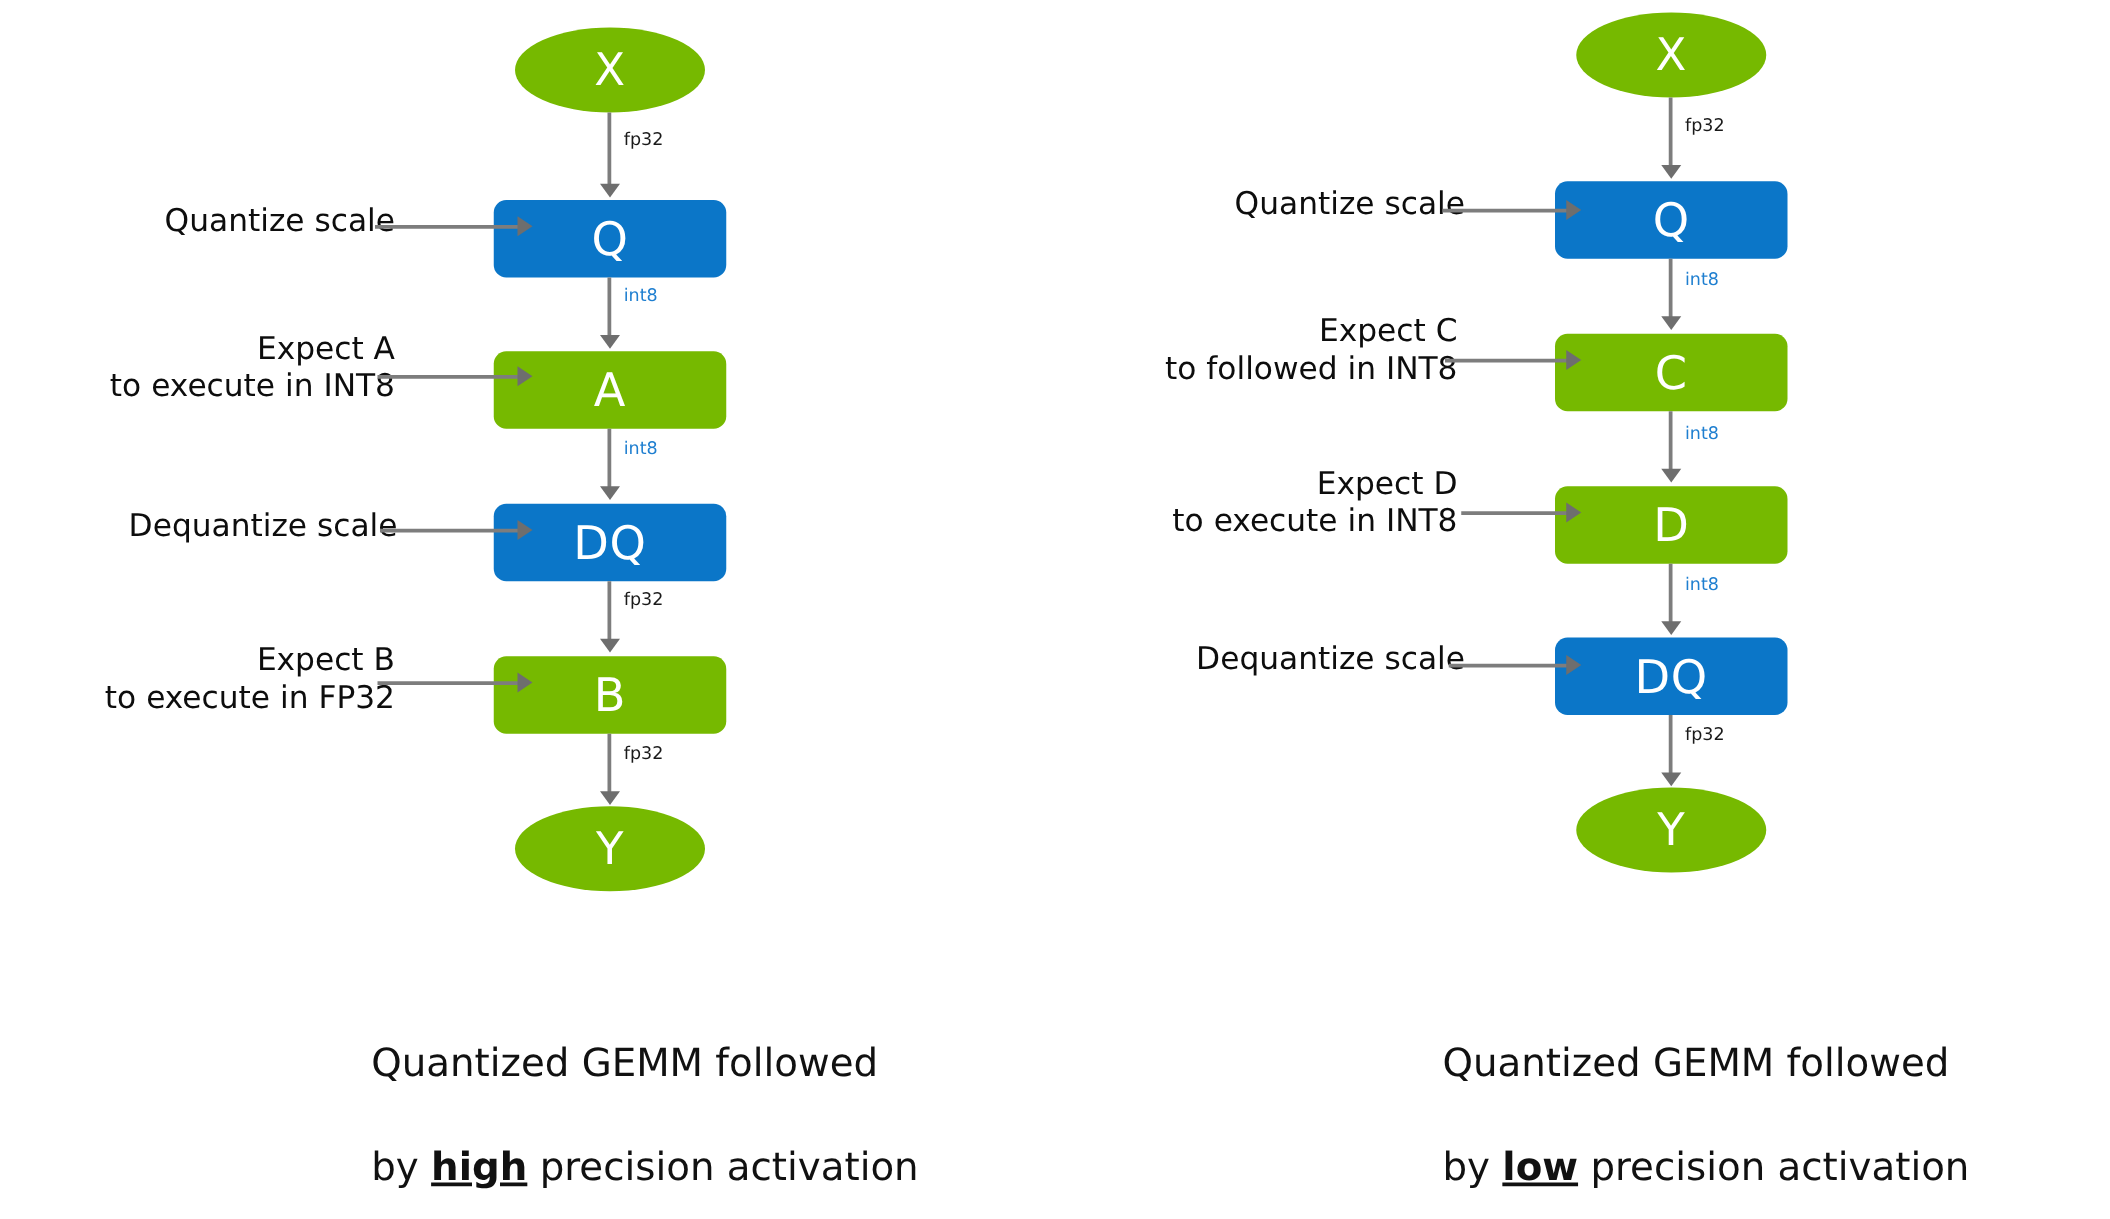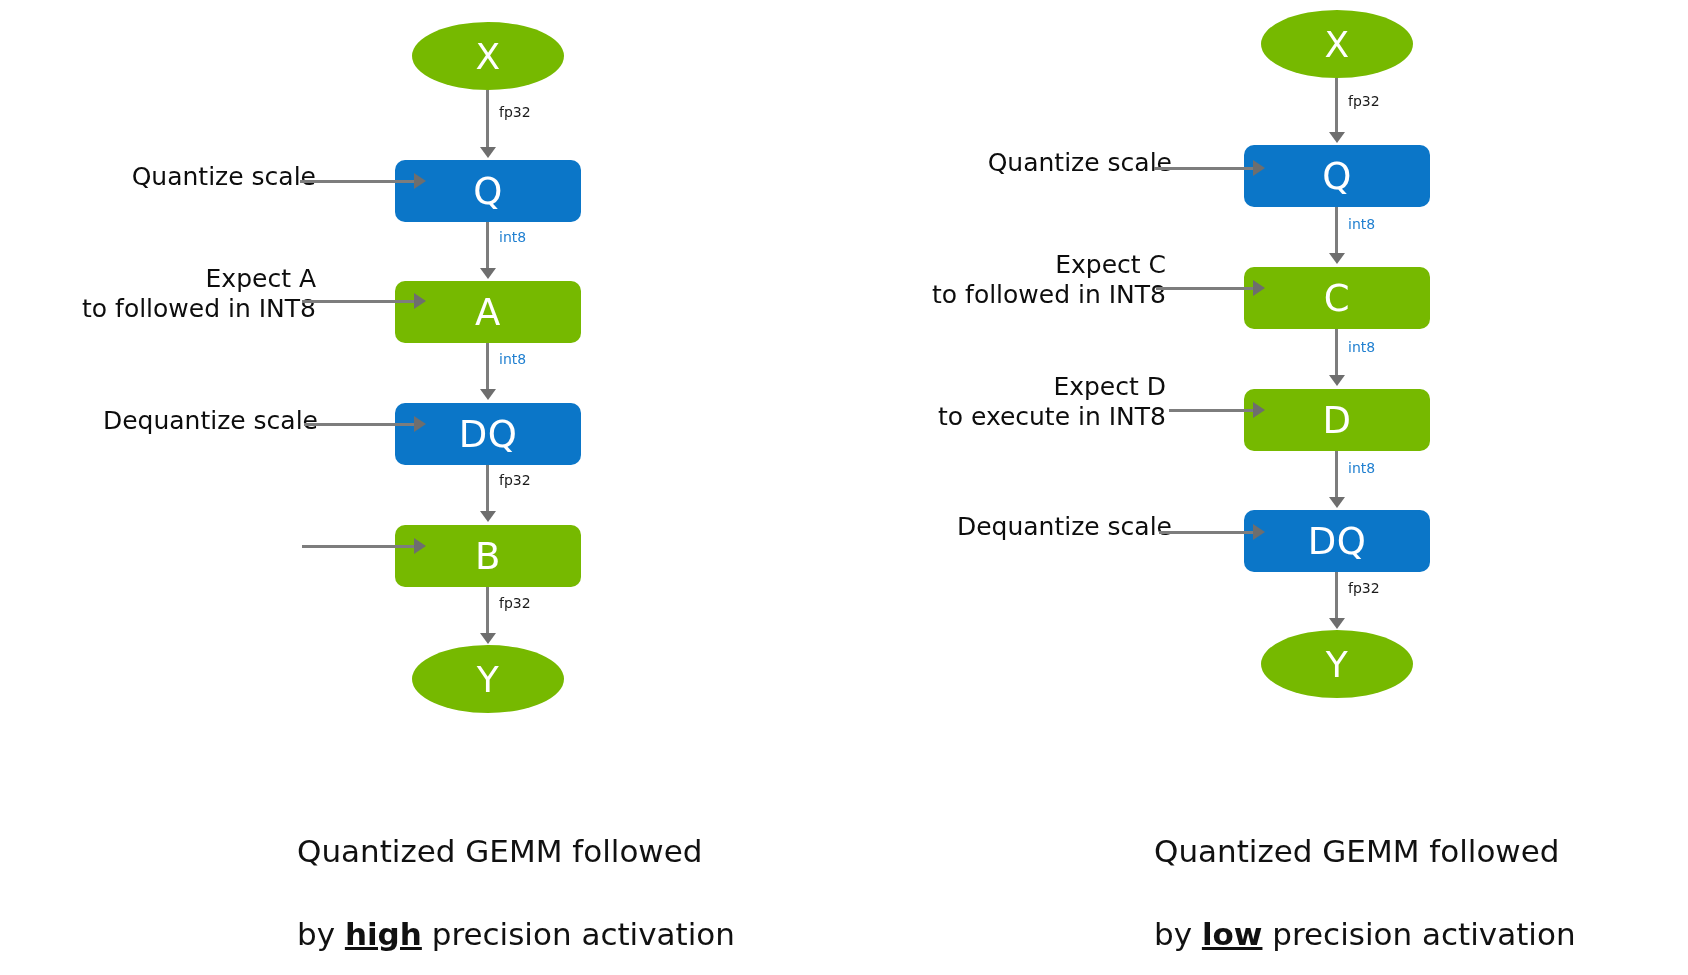--- a/index.html
+++ b/index.html
@@ -177,28 +177,30 @@
       <div class="node ellipse green" style="top:645px;left:0px;">
         <span>Y</span>
       </div>
     </div>
 
     <div class="side-note" style="left:66px;top:162px;width:250px;">Quantize scale</div>
     <div class="hline" style="left:300px;top:180px;width:115px;"></div>
     <div class="harrow" style="left:414px;top:173px;"></div>
 
     <div class="side-note" style="left:16px;top:264px;width:300px;">Expect A
-to followed in INT8</div>
+to execute in INT8</div>
     <div class="hline" style="left:302px;top:300px;width:113px;"></div>
     <div class="harrow" style="left:414px;top:293px;"></div>
 
     <div class="side-note" style="left:38px;top:406px;width:280px;">Dequantize scale</div>
     <div class="hline" style="left:304px;top:423px;width:111px;"></div>
     <div class="harrow" style="left:414px;top:416px;"></div>
 
+    <div class="side-note" style="left:16px;top:513px;width:300px;">Expect B
+to execute in FP32</div>
     <div class="hline" style="left:302px;top:545px;width:113px;"></div>
     <div class="harrow" style="left:414px;top:538px;"></div>
 
     <div class="caption" style="left:297px;top:790px;width:470px;">
       <span>Quantized GEMM followed</span><br>
       <span>by </span><b>high</b><span> precision activation</span><br>
       
     </div>
   </div>
 

